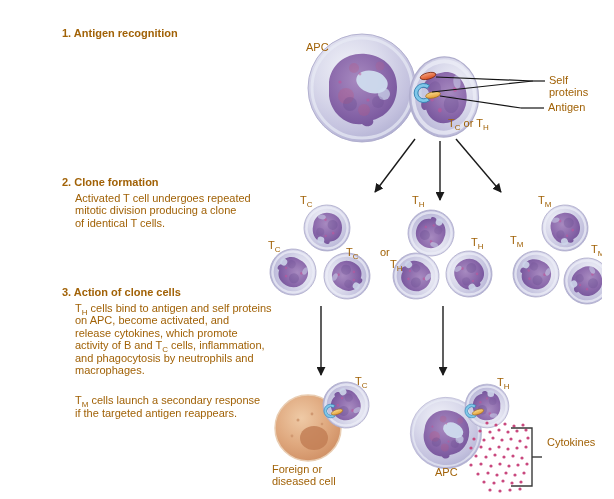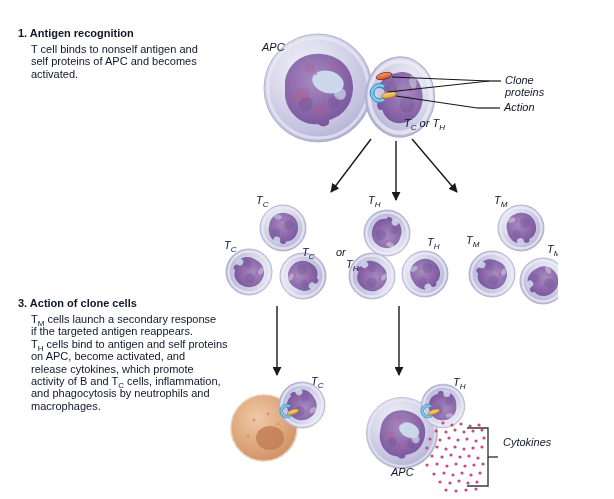--- a/index.html
+++ b/index.html
@@ -1,24 +1,24 @@
 <!DOCTYPE html>
 <html><head>
 <meta charset="utf-8">
 <style>
   html,body{margin:0;padding:0;background:#fff;}
   .stage{
     position:relative;width:558px;height:499px;background:#ffffff;
-    font-family:"Liberation Sans",sans-serif;color:#0f172a;overflow:hidden;
+    font-family:"Liberation Sans",sans-serif;color:#a16207;overflow:hidden;margin-left:44px;
   }
   .canvas{position:absolute;left:0;top:0;}
   .section{position:absolute;left:18px;width:236px;font-size:11px;line-height:12.4px;}
   .section .hd{font-weight:bold;line-height:13px;margin:0 0 3px 0;}
   .section p{margin:0 0 0 13px;white-space:pre-line;}
-  .lbl{position:absolute;font-size:11px;line-height:12px;white-space:pre-line;font-style:italic;}
+  .lbl{position:absolute;font-size:11px;line-height:12px;white-space:pre-line;}
   sub{font-size:8px;line-height:0;}
 </style>
 </head>
 <body>
 
 <div class="stage">
 
   <svg class="canvas" width="614" height="499" viewBox="0 0 614 499">
     <defs>
       <radialGradient id="gBody" cx="0.38" cy="0.32" r="0.78">
@@ -199,51 +199,56 @@
       </g>
 
     <g fill="none" stroke="#3a3a3a" stroke-width="1.4">
       <path d="M467,428 H488 V486 H467"></path>
       <line x1="488" y1="457" x2="498" y2="457"></line>
     </g>
   </svg>
 
   <div class="section" style="top:27px">
     <div class="hd"><span>1.</span> <span>Antigen recognition</span></div>
-    <p>T cell binds to nonself antigen and
-self proteins of APC and becomes
-activated.</p>
   </div>
 
-
-  <div class="section" style="top:297px">
+  <div class="section" style="top:176px">
+    <div class="hd"><span>2.</span> <span>Clone formation</span></div>
+    <p>Activated T cell undergoes repeated
+mitotic division producing a clone
+of identical T cells.</p>
+  </div>
+
+  <div class="section" style="top:286px">
     <div class="hd"><span>3.</span> <span>Action of clone cells</span></div>
-    <p>T<sub>M</sub> cells launch a secondary response
-if the targeted antigen reappears.</p>
     <p style="margin-bottom:18px">T<sub>H</sub> cells bind to antigen and self proteins
 on APC, become activated, and
 release cytokines, which promote
 activity of B and T<sub>C</sub> cells, inflammation,
 and phagocytosis by neutrophils and
 macrophages.</p>
+    <p>T<sub>M</sub> cells launch a secondary response
+if the targeted antigen reappears.</p>
   </div>
 
   <span class="lbl" style="left:262px;top:41px">APC</span>
-  <span class="lbl" style="left:505px;top:74px">Clone proteins</span>
-  <span class="lbl" style="left:504px;top:101px">Action</span>
+  <span class="lbl" style="left:505px;top:74px">Self proteins</span>
+  <span class="lbl" style="left:504px;top:101px">Antigen</span>
   <span class="lbl" style="left:404px;top:117px">T<sub>C</sub> or T<sub>H</sub></span>
   <span class="lbl" style="left:336px;top:246px">or</span>
 
   <span class="lbl" style="left:256px;top:194px">T<sub>C</sub></span>
   <span class="lbl" style="left:224px;top:239px">T<sub>C</sub></span>
   <span class="lbl" style="left:302px;top:246px">T<sub>C</sub></span>
   <span class="lbl" style="left:368px;top:194px">T<sub>H</sub></span>
   <span class="lbl" style="left:346px;top:258px">T<sub>H</sub></span>
   <span class="lbl" style="left:427px;top:236px">T<sub>H</sub></span>
   <span class="lbl" style="left:494px;top:194px">T<sub>M</sub></span>
   <span class="lbl" style="left:466px;top:234px">T<sub>M</sub></span>
   <span class="lbl" style="left:547px;top:243px">T<sub>M</sub></span>
 
   <span class="lbl" style="left:311px;top:375px">T<sub>C</sub></span>
   <span class="lbl" style="left:453px;top:376px">T<sub>H</sub></span>
+  <span class="lbl" style="left:228px;top:463px">Foreign or
+diseased cell</span>
   <span class="lbl" style="left:391px;top:466px">APC</span>
   <span class="lbl" style="left:503px;top:436px">Cytokines</span>
 </div>
 
 </body></html>

